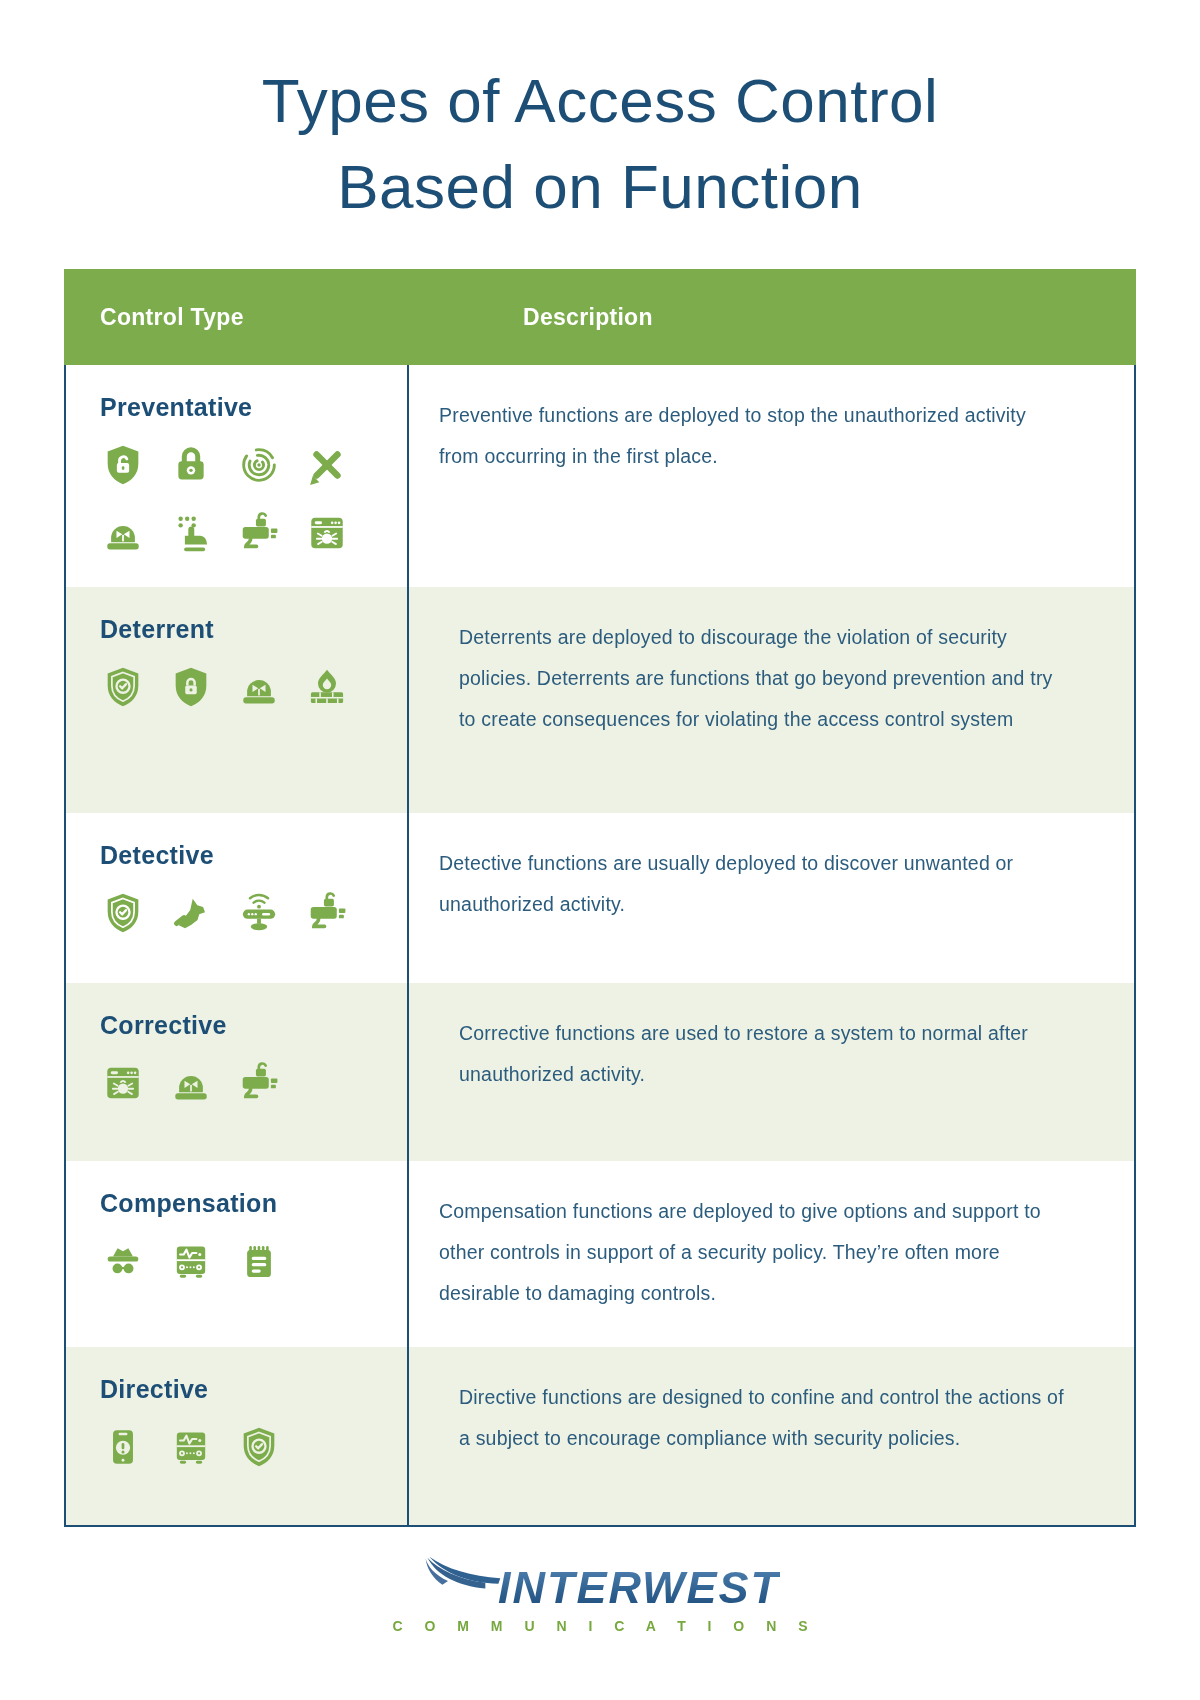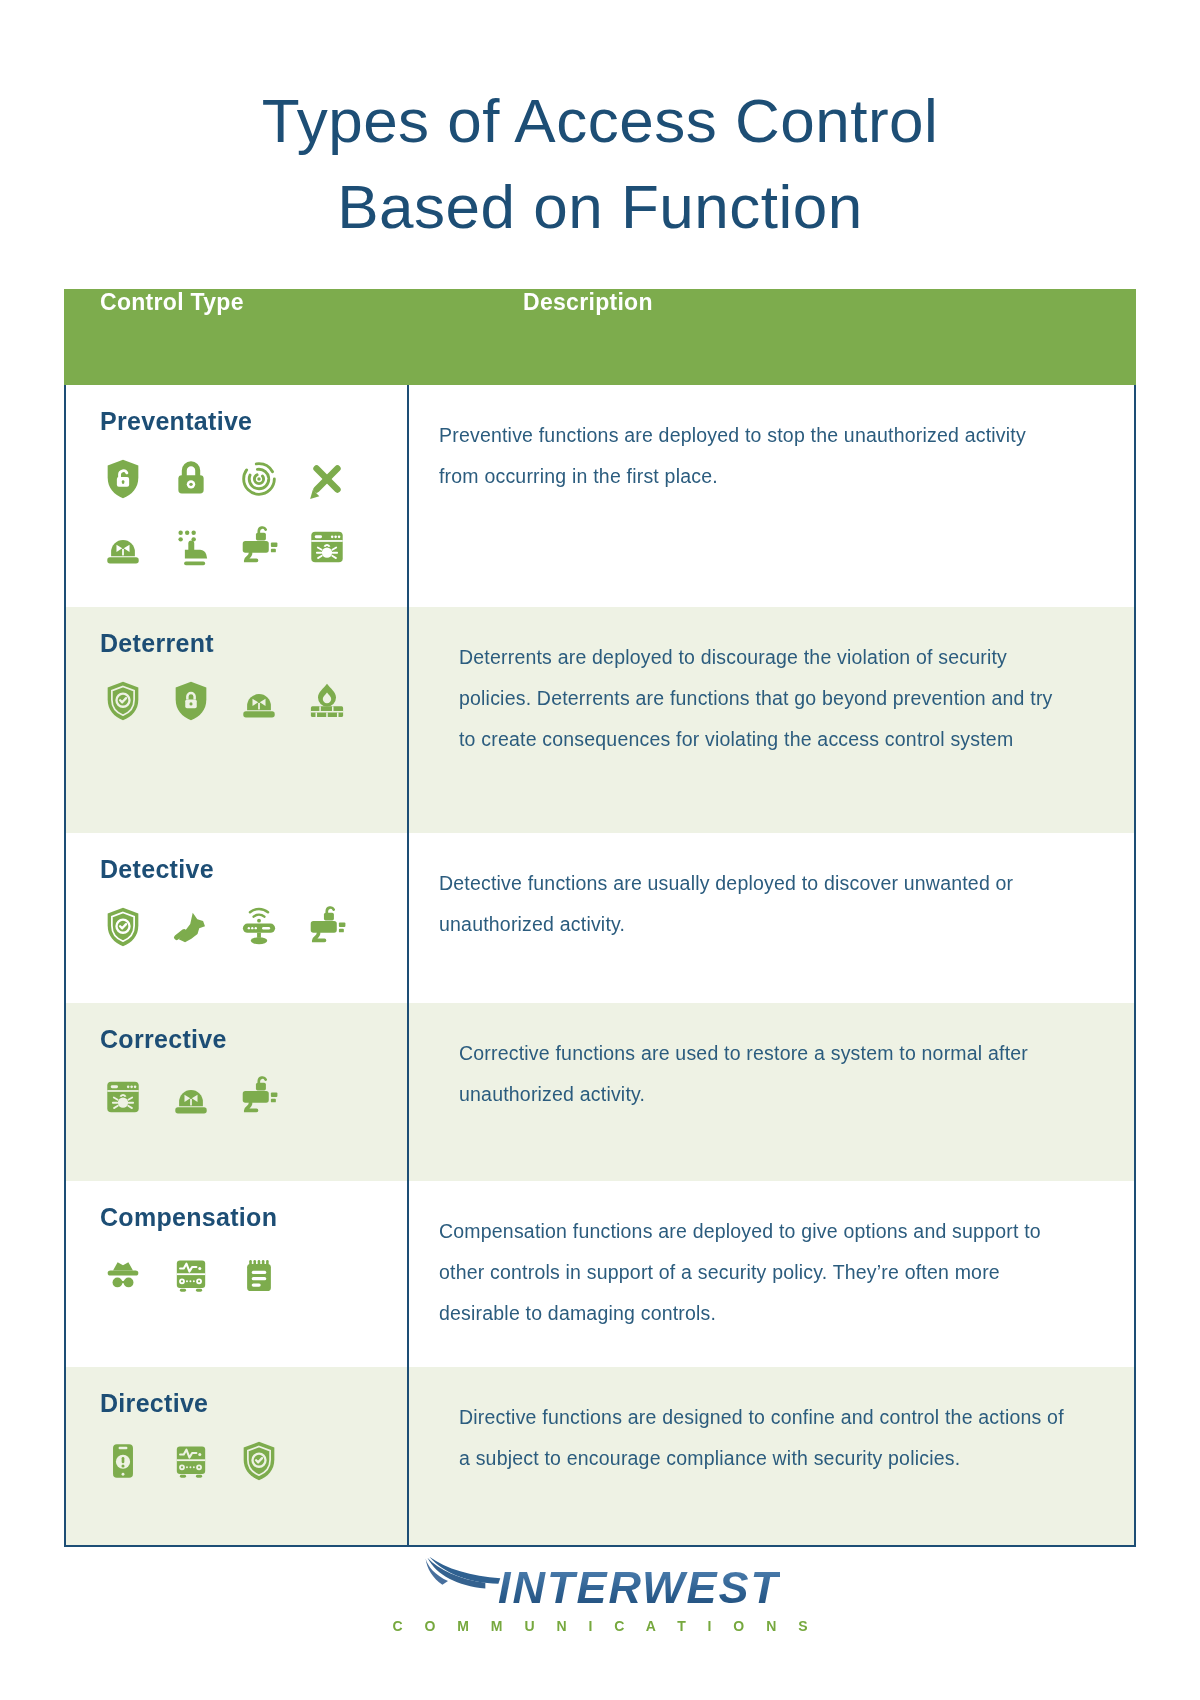--- a/index.html
+++ b/index.html
@@ -13,38 +13,38 @@
   }
   *{margin:0;padding:0;box-sizing:border-box;}
   html,body{background:#ffffff;}
   body{
     width:1200px;height:1700px;
     font-family:"Liberation Sans", sans-serif;
     color:var(--text);
     position:relative;
   }
   .page-title{
-    padding-top:78px;
+    padding-top:58px;
     text-align:center;
     color:var(--navy);
     font-size:62px;
     line-height:1.38;
     font-weight:500;
     letter-spacing:0.5px;
   }
   .table{
     width:1072px;
     margin:40px auto 0 auto;
   }
   .thead{
     background:var(--green);
     color:#ffffff;
     display:flex;
     height:96px;
-    align-items:flex-start;
+    align-items:center;
     font-weight:bold;
     font-size:23px;
     letter-spacing:0.3px;
   }
   .thead .th-left{width:345px;padding-left:36px;}
   .thead .th-right{flex:1;padding-left:114px;}
   .tbody{
     border-left:2px solid var(--navy);
     border-right:2px solid var(--navy);
     border-bottom:2px solid var(--navy);
@@ -54,21 +54,21 @@
     background:#ffffff;
   }
   .row-alt{
     background:var(--row-alt);
     gap:20px;
     --cut:#eef2e4;
   }
   .cell-type{
     width:343px;
     border-right:2px solid var(--navy);
-    padding:22px 20px 20px 34px;
+    padding:28px 20px 20px 34px;
   }
   .cell-desc{
     flex:1;
     padding:30px 64px 20px 30px;
     font-size:19.5px;
     line-height:41px;
     letter-spacing:0.2px;
     border-radius:17px;
   }
   .row-title{

